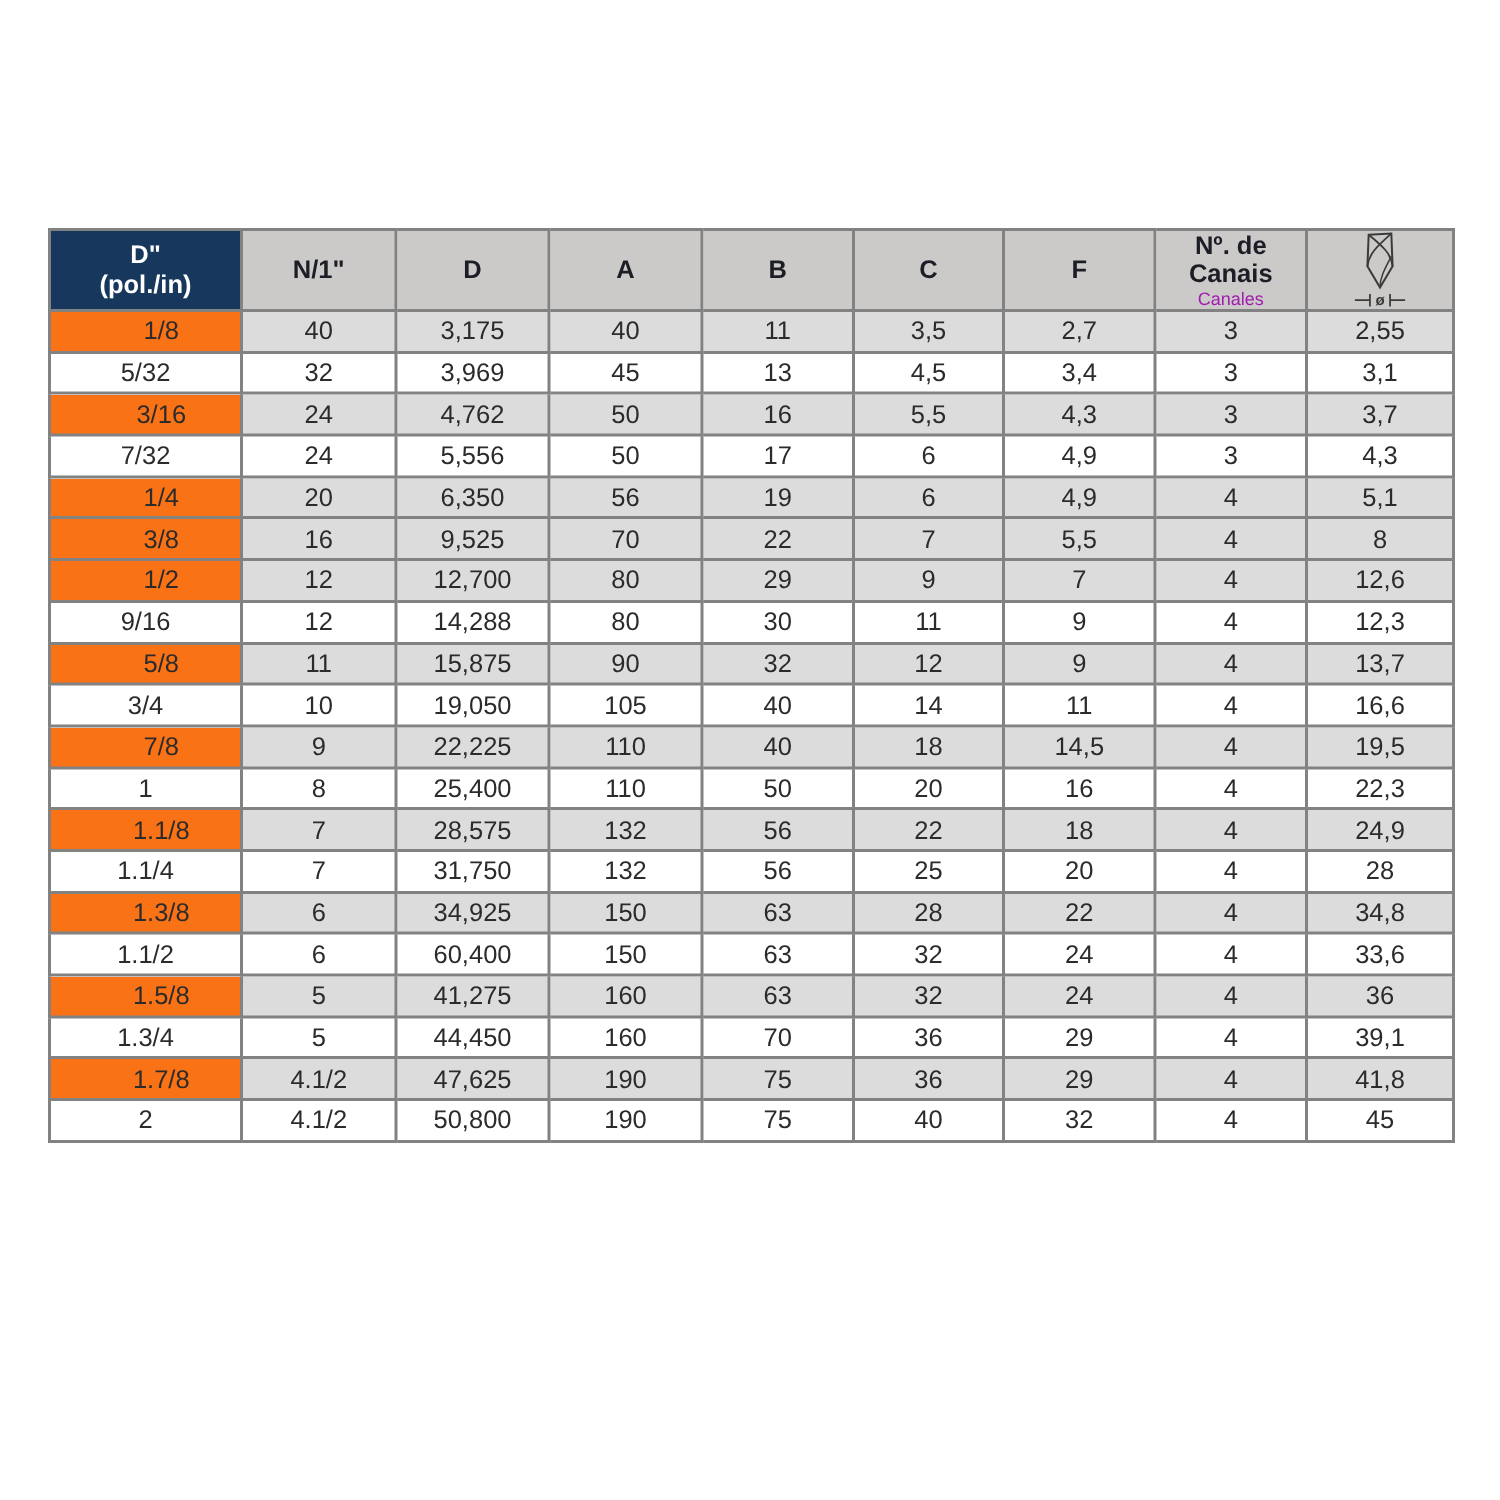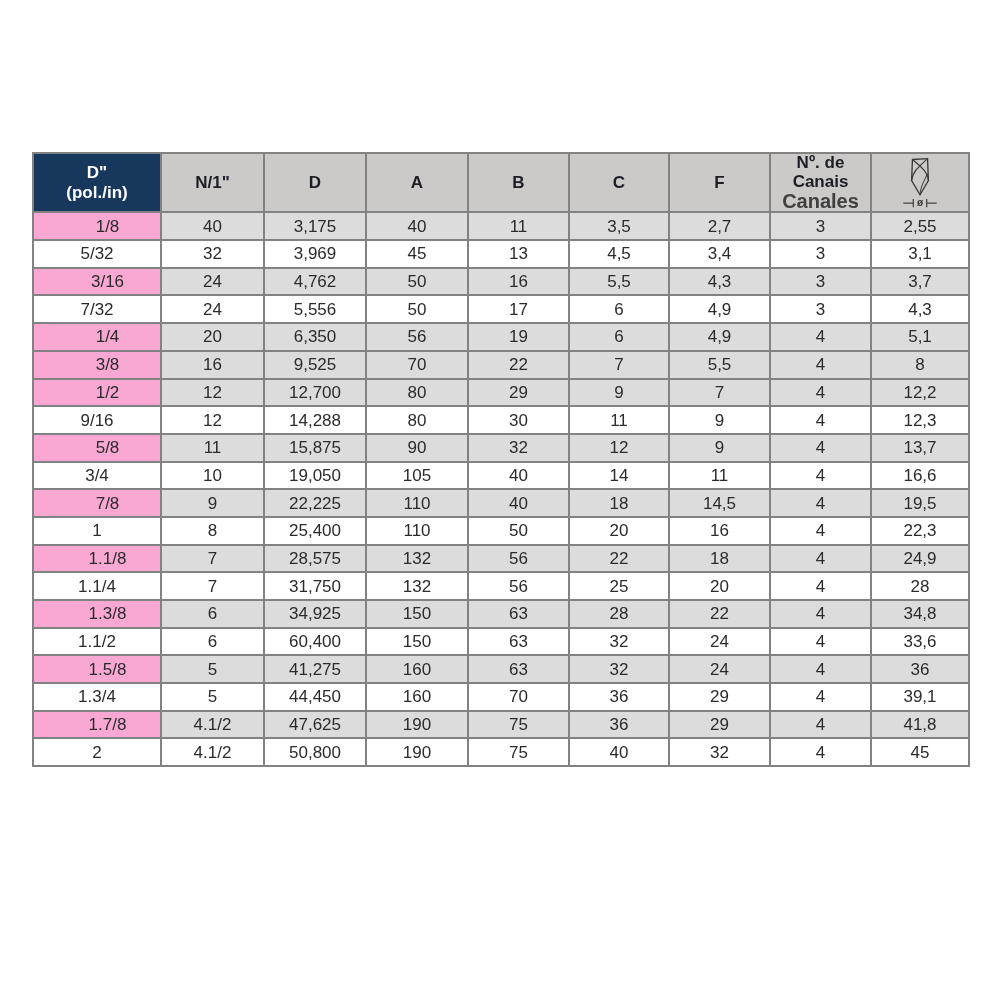--- a/index.html
+++ b/index.html
@@ -38,33 +38,33 @@
     color: #1d1d26;
     line-height: 1.15;
   }
   th.corner {
     background: #17375d !important;
     color: #ffffff !important;
   }
   th.corner .l1, th.corner .l2 { display: block; font-weight: bold; }
   th .hsub {
     display: block;
-    font-weight: bold;
-    font-size: 20px;
-    color: #404040;
+    font-weight: normal;
+    font-size: 12px;
+    color: #a21caf;
     line-height: 1;
   }
   th .hline { display: block; line-height: 1.1; }
   table.spec tbody td {
     height: 25.7px;
     background: #ffffff;
     line-height: 1;
   }
   table.spec tbody tr.shaded td { background: #dcdcdc; }
-  table.spec tbody tr.shaded td.first-col { background: #f9a8d4; padding-left: 21px; }
+  table.spec tbody tr.shaded td.first-col { background: #f97316; padding-left: 21px; }
   .drill-icon-box {
     display: flex;
     align-items: center;
     justify-content: center;
   }
 </style>
 </head>
 <body>
 
 <div class="table-wrap">
@@ -183,21 +183,21 @@
         </tr>
         <tr class="shaded">
           <td class="first-col">1/2</td>
           <td>12</td>
           <td>12,700</td>
           <td>80</td>
           <td>29</td>
           <td>9</td>
           <td>7</td>
           <td>4</td>
-          <td>12,2</td>
+          <td>12,6</td>
         </tr>
         <tr>
           <td class="first-col">9/16</td>
           <td>12</td>
           <td>14,288</td>
           <td>80</td>
           <td>30</td>
           <td>11</td>
           <td>9</td>
           <td>4</td>

